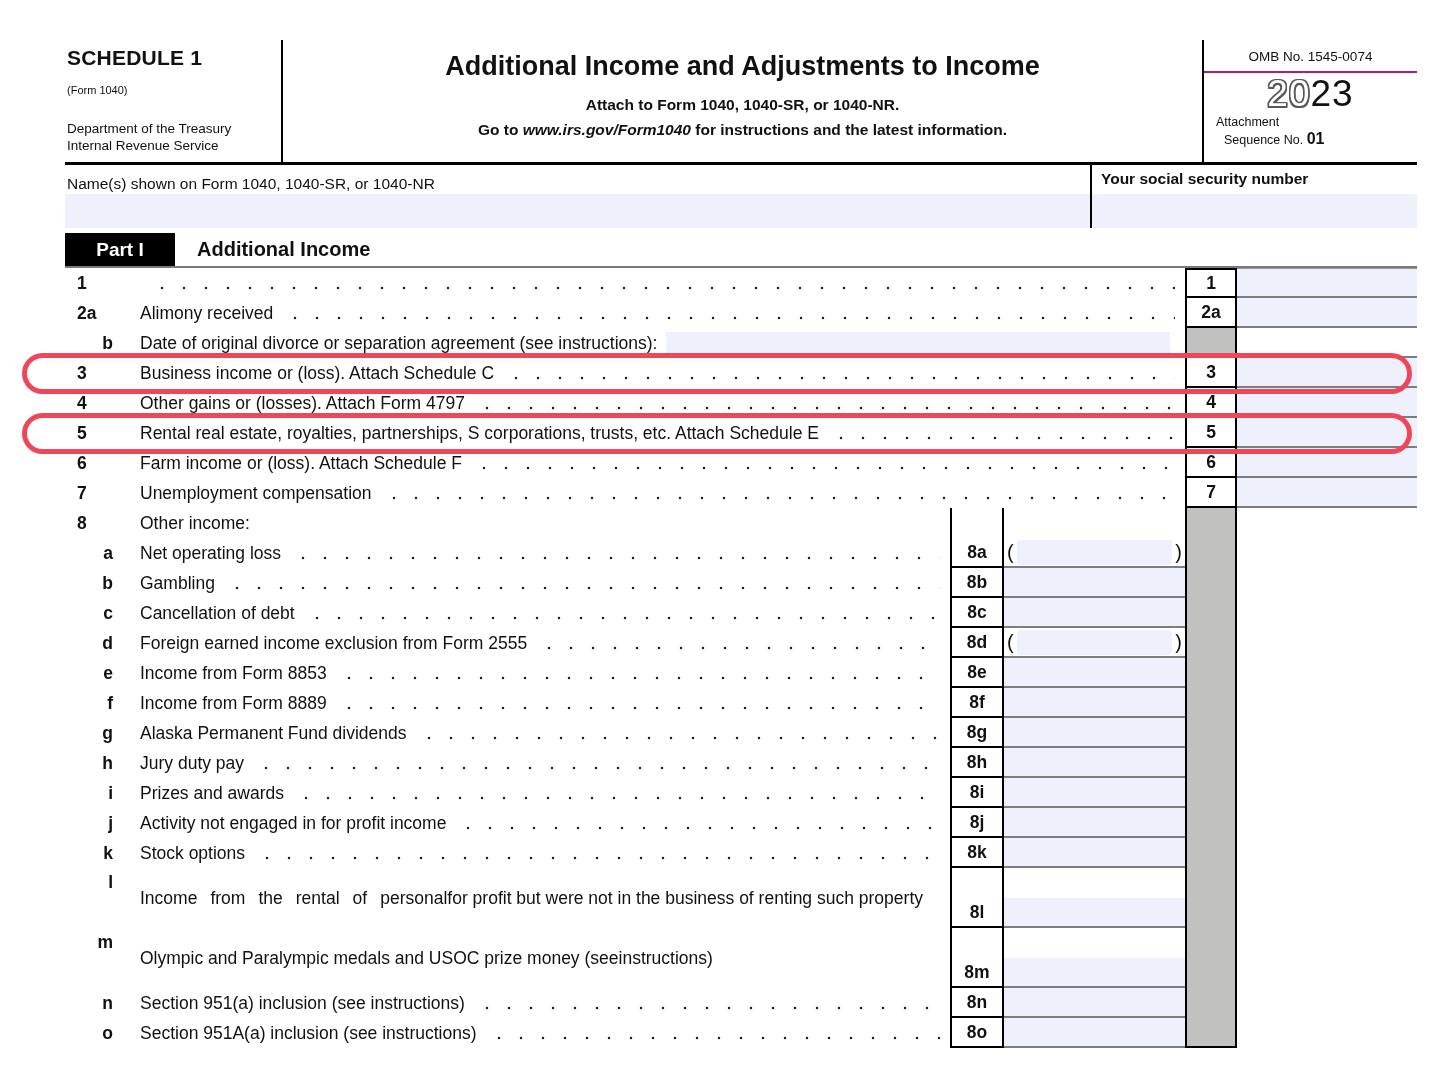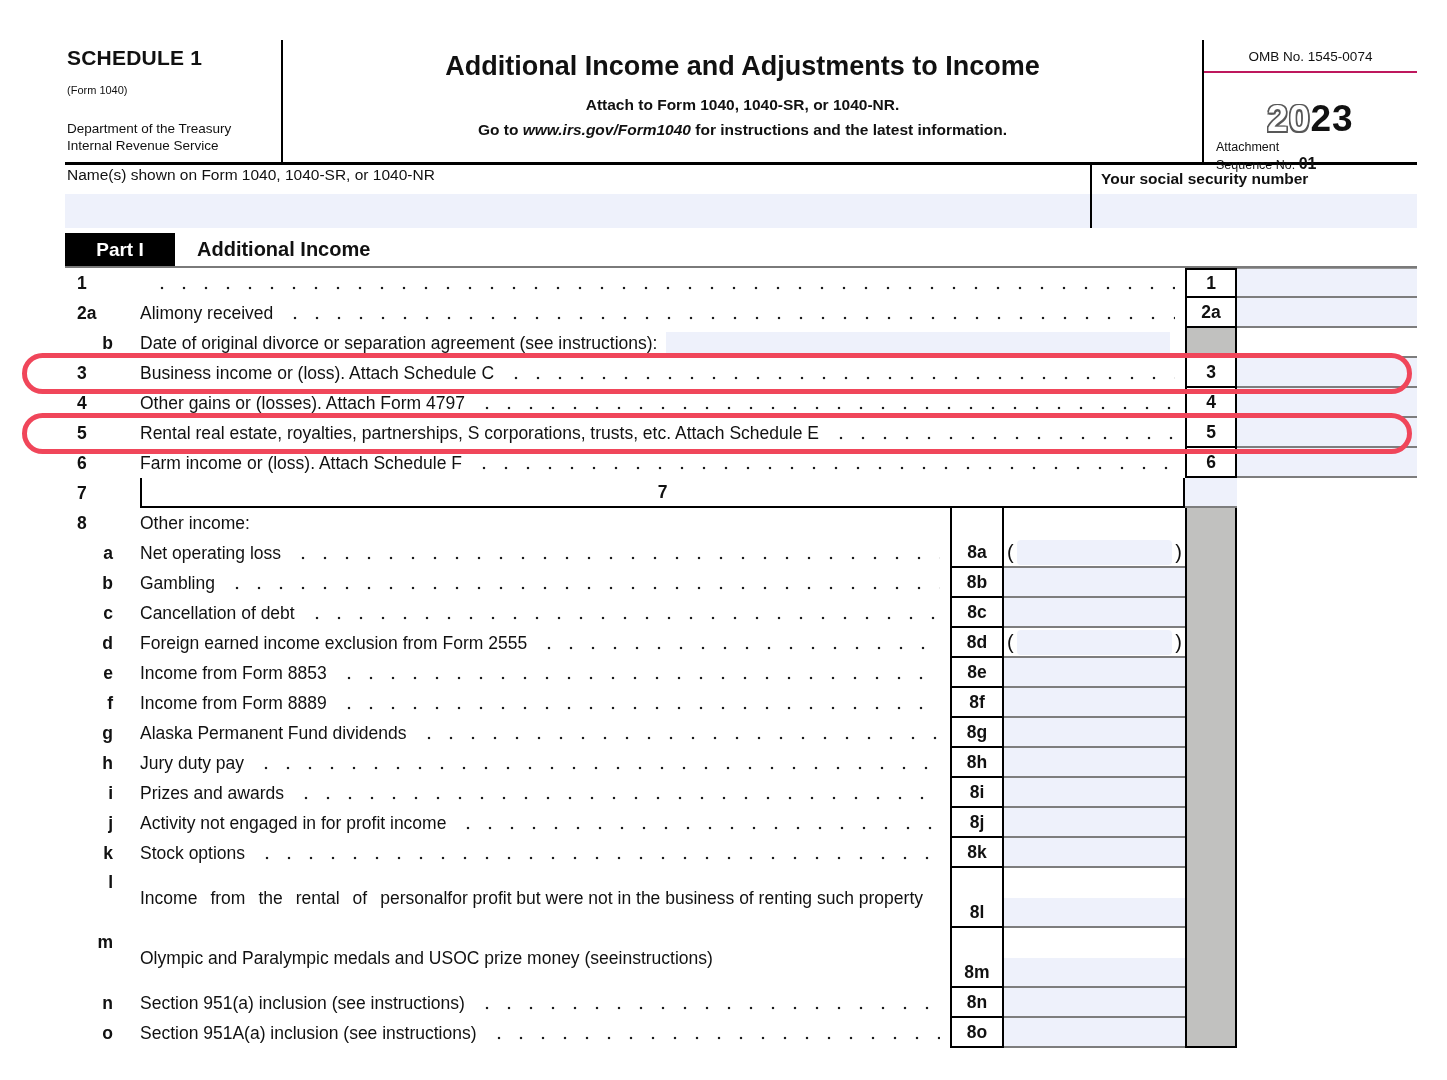--- a/index.html
+++ b/index.html
@@ -20,34 +20,34 @@
   .sched { font-weight: bold; font-size: 21px; letter-spacing: .2px; }
   .formno { font-weight: normal; font-size: 11px; margin-top: 14px; }
   .agency { font-size: 13.5px; line-height: 17px; margin-top: 24px; }
   .hdr-center { flex: 1; border-right: 2px solid #000; text-align: center; padding-top: 11px; }
   .title { font-size: 27px; font-weight: bold; }
   .attach { font-size: 15.5px; font-weight: bold; margin-top: 14px; }
   .goto { font-size: 15.5px; font-weight: bold; margin-top: 7px; }
   .goto .url { font-style: italic; }
   .hdr-right { width: 213px; padding-top: 9px; }
   .omb { font-size: 13.5px; text-align: center; padding-bottom: 7px; border-bottom: 2px solid #be185d; }
-  .year { text-align: center; font-size: 37px; font-weight: bold; line-height: 42px; letter-spacing: 1px; margin-top: 25px; }
+  .year { text-align: center; font-size: 37px; font-weight: normal; line-height: 42px; letter-spacing: 1px; }
   .year .outline {
     color: #fff;
     text-shadow: -1.5px -1.5px 0 #585858, 1.5px -1.5px 0 #585858, -1.5px 1.5px 0 #585858,
                  1.5px 1.5px 0 #585858, -1.5px 0 0 #585858, 1.5px 0 0 #585858,
                  0 -1.5px 0 #585858, 0 1.5px 0 #585858;
   }
   .attachline { font-size: 12.5px; line-height: 15px; padding-left: 12px; }
-  .seqline { font-size: 12.5px; padding-left: 12px; }
+  .seqline { font-size: 12.5px; padding-left: 20px; }
   .seqline .seqno { font-weight: bold; font-size: 16px; }
 
   
   .name-sec { display: grid; grid-template-columns: 1fr 327px; }
-  .ns-label { font-size: 15.5px; height: 29px; padding: 1px 0 0 2px; }
+  .ns-label { font-size: 15.5px; height: 29px; padding: 10px 0 0 2px; }
   .ns-ssn { font-size: 15.5px; font-weight: bold; border-left: 2px solid #000; padding: 5px 0 0 9px; }
   .ns-input { background: var(--blue, #eef1fb); height: 34px; }
   .ns-input.right { border-left: 2px solid #000; }
 
   
   .part { display: flex; align-items: center; margin-top: 5px; height: 35px; border-bottom: 2px solid #7a7a7a; }
   .part-box { background: #000; color: #fff; width: 110px; height: 33px; display: flex; align-items: center; justify-content: center; font-weight: bold; font-size: 19px; }
   .part-title { font-weight: bold; font-size: 20px; margin-left: 22px; }
 
   
@@ -209,20 +209,24 @@
           <div class="num">6</div>
           <div class="lbl">
             <span class="txt">Farm income or (loss). Attach Schedule F</span>
             <div class="leader"></div>
           </div>
           <div class="numbox">6</div>
           <div class="amt"></div>
         </div>
         <div class="row main">
           <div class="num">7</div>
+          <div class="lbl">
+            <span class="txt">Unemployment compensation</span>
+            <div class="leader"></div>
+          </div>
           <div class="numbox">7</div>
           <div class="amt"></div>
         </div>
         <div class="row section">
           <div class="num">8</div>
           <div class="lbl">
             <span class="txt">Other income:</span>
           </div>
           <div class="subnum open"></div>
           <div class="subval none"></div>

